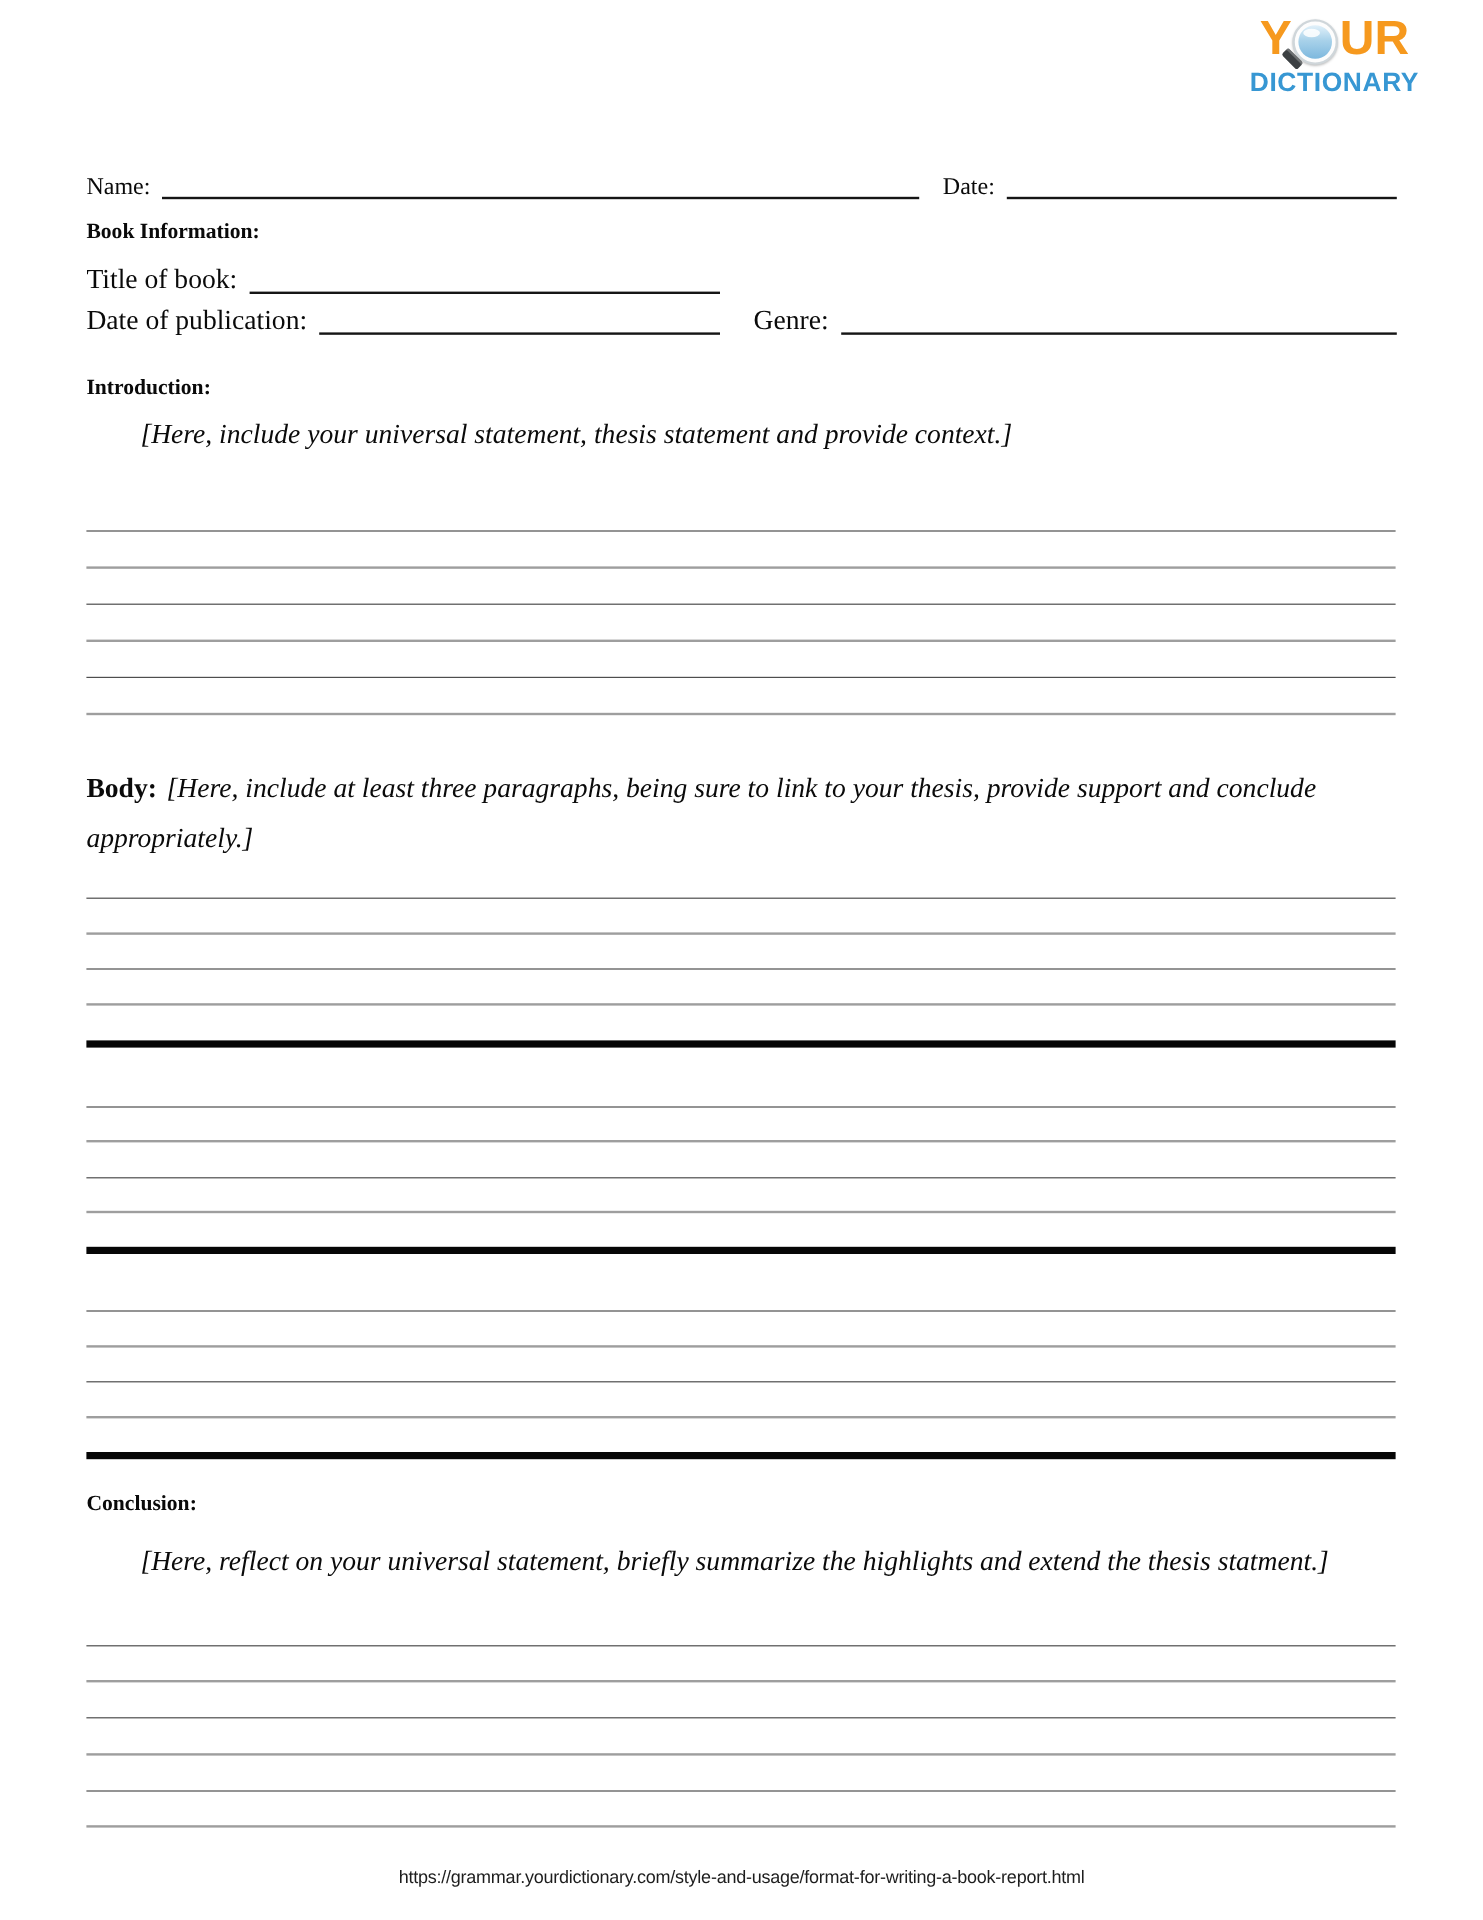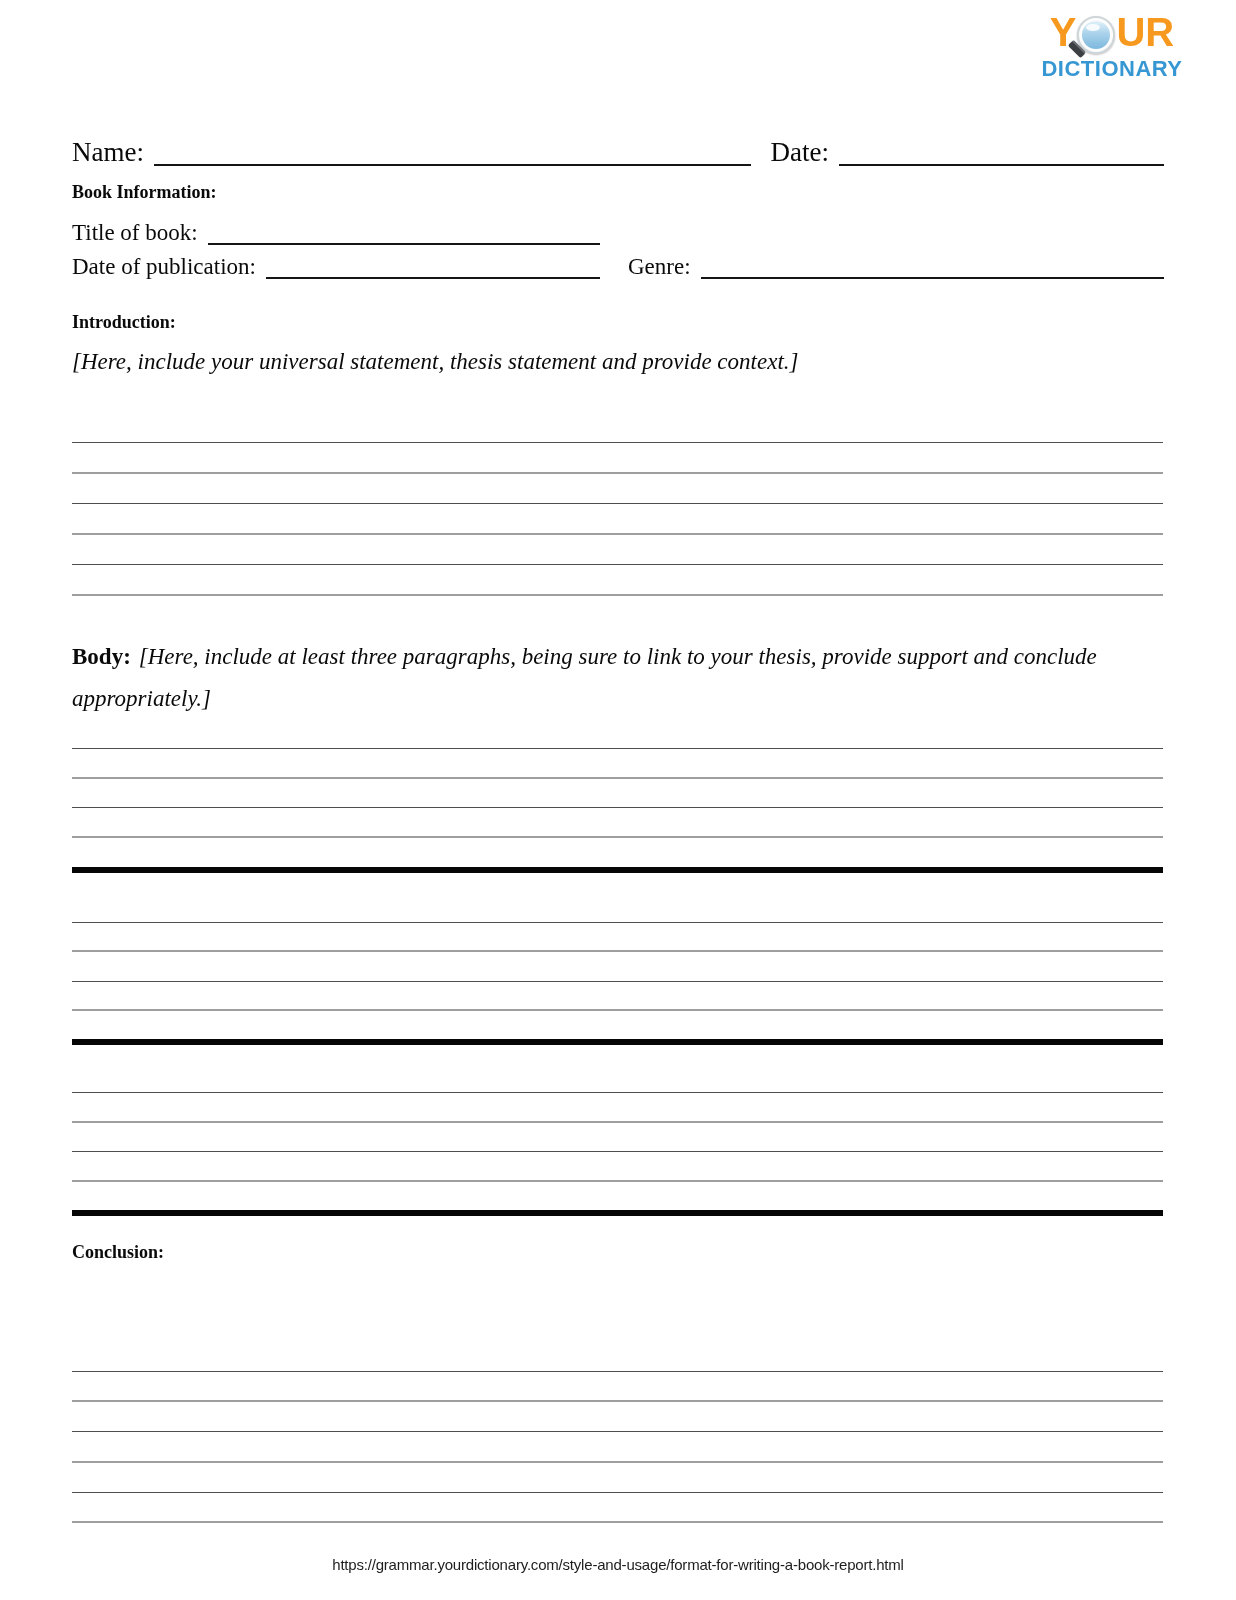--- a/index.html
+++ b/index.html
@@ -28,40 +28,40 @@
             box-shadow:inset 0 2px 0 rgba(255,255,255,.25); }
   .logo-bottom { margin-top:4px; font-size:22px; font-weight:700;
                  color:#3797D3; letter-spacing:0.5px; }
 
   
   .doc-title { top:56px; left:0; width:100%; text-align:center;
                font-size:38px; font-weight:700; line-height:1.2; }
 
   
   .frow { left:72px; width:1092px; display:flex; align-items:flex-end;
-          height:28px; font-size:27px; }
+          height:28px; font-size:20px; }
   .lbl { white-space:nowrap; line-height:1.2; }
   .bold { font-weight:700; }
   .uline { flex:1 1 auto; border-bottom:2px solid #151515; height:4px;
            margin:0 0 2px 10px; }
   .uline.fixed { flex:0 0 auto; }
   .row-name { top:140px; }
   .row-name .date-lbl { margin-left:20px; }
   .row-name .date-line { width:325px; }
   .heading { left:72px; font-size:18px; font-weight:700; line-height:1.2; }
   .h-bookinfo { top:182px; }
   .row-cols { left:72px; width:1092px; display:flex; height:28px; font-size:23px; }
   .row-titleauthor { top:219px; }
   .row-pubgenre { top:253px; }
   .cell-l { flex:0 0 528px; display:flex; align-items:flex-end; }
   .cell-r { flex:1 1 auto; margin-left:28px; display:flex; align-items:flex-end; }
 
   
   .h-intro { top:312px; }
-  .hint { font-size:23px; font-style:italic; line-height:1.25; }
+  .hint { font-size:23px; font-style:italic; line-height:1.25;margin-left:45px; }
   .intro-hint { top:348px; left:72px; width:1092px; }
   .body-para { top:636px; left:72px; width:1092px; font-size:23px; line-height:42px; }
   .body-para .hint { margin-left:8px; }
   .h-conclusion { top:1242px; }
   .conclusion-hint { top:1287px; left:72px; width:1092px; }
 
   
   .wgroup { left:72px; width:1091px; }
   .wline { border-bottom:1px solid #4e4e4e; }
   .wline:nth-child(even) { border-bottom:2px solid #9e9e9e; }
@@ -155,20 +155,21 @@
   <div class="abs bar bar2"></div>
   <div class="abs wgroup g-body3">
       <div class="wline"></div>
       <div class="wline"></div>
       <div class="wline"></div>
       <div class="wline"></div>
     </div>
   <div class="abs bar bar3"></div>
 
   <div class="abs heading h-conclusion">Conclusion:</div>
+  <div class="abs hint conclusion-hint">[Here, reflect on your universal statement, briefly summarize the highlights and extend the thesis statment.]</div>
   <div class="abs wgroup g-conc">
       <div class="wline"></div>
       <div class="wline"></div>
       <div class="wline"></div>
       <div class="wline"></div>
       <div class="wline"></div>
       <div class="wline"></div>
     </div>
 
   <div class="abs footer-url">https://grammar.yourdictionary.com/style-and-usage/format-for-writing-a-book-report.html</div>

